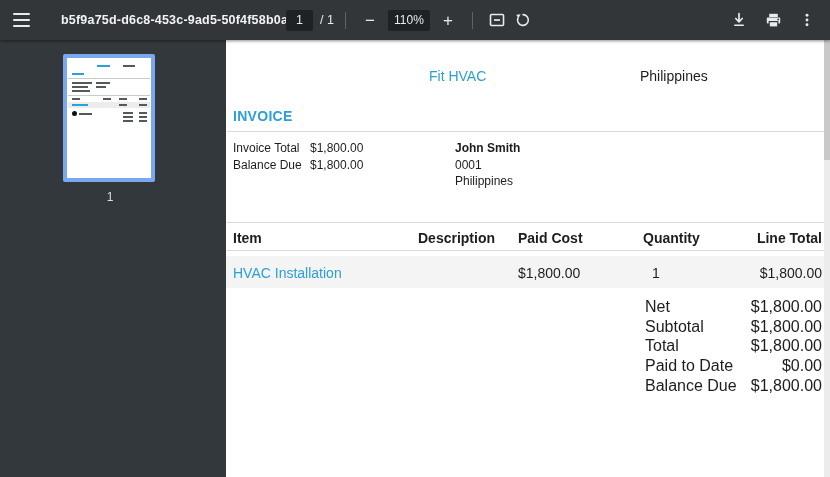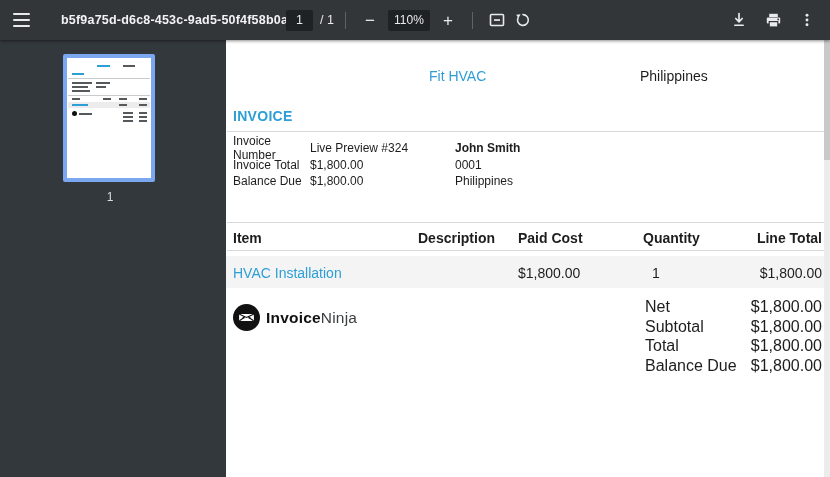--- a/index.html
+++ b/index.html
@@ -193,24 +193,20 @@
 
       <span class="inv-text blue" style="left:203px; top:28px;">Fit HVAC</span>
       <span class="inv-text" style="left:414px; top:28px;">Philippines</span>
 
       <span class="inv-text blue bold" style="left:7px; top:68px; letter-spacing:.3px;">INVOICE</span>
 
       <div class="hr" style="top:91px;"></div>
 
       <div class="details">
         <div class="row">
-          <span class="lbl">Invoice Number</span>
-          <span>Live Preview #324</span>
-        </div>
-        <div class="row">
           <span class="lbl">Invoice Total</span>
           <span>$1,800.00</span>
         </div>
         <div class="row">
           <span class="lbl">Balance Due</span>
           <span>$1,800.00</span>
         </div>
       </div>
 
       <div class="client">
@@ -230,47 +226,37 @@
       <div class="hr" style="top:210px;"></div>
 
       <div class="item-row">
         <span class="inv-text blue" style="left:7px; top:9px;">HVAC Installation</span>
         <span class="inv-text col-desc" style="top:9px;"></span>
         <span class="inv-text col-unit" style="top:9px;">$1,800.00</span>
         <span class="inv-text" style="left:426px; top:9px;">1</span>
         <span class="inv-text col-total" style="top:9px;">$1,800.00</span>
       </div>
 
-      <div class="logo">
-        <span class="logo-badge">
-          <svg width="19" height="19" viewBox="0 0 20 20">
-            <rect x="2.2" y="6.2" width="15.6" height="7.6" rx="1.6" fill="#fff"></rect>
-            <path d="M2.6 6.6 L10 10 L17.4 6.6" fill="none" stroke="#111" stroke-width="1.1"></path>
-            <path d="M2.6 13.4 L7.5 10 M17.4 13.4 L12.5 10" fill="none" stroke="#111" stroke-width="1.1"></path>
-            <circle cx="7" cy="10" r="1.15" fill="#111"></circle>
-            <circle cx="13" cy="10" r="1.15" fill="#111"></circle>
-          </svg>
-        </span>
-        <span class="logo-text">
-          <span class="lt-bold">Invoice</span><span class="lt-light">Ninja</span>
-        </span>
-      </div>
 
       <div class="totals">
         <div class="trow">
           <span>Net</span>
           <span>$1,800.00</span>
         </div>
         <div class="trow">
           <span>Subtotal</span>
           <span>$1,800.00</span>
         </div>
         <div class="trow">
           <span>Total</span>
           <span>$1,800.00</span>
+        </div>
+        <div class="trow">
+          <span>Paid to Date</span>
+          <span>$0.00</span>
         </div>
         <div class="trow">
           <span>Balance Due</span>
           <span>$1,800.00</span>
         </div>
       </div>
 
       <div class="scrollbar-track">
         <div class="scrollbar-thumb"></div>
       </div>

